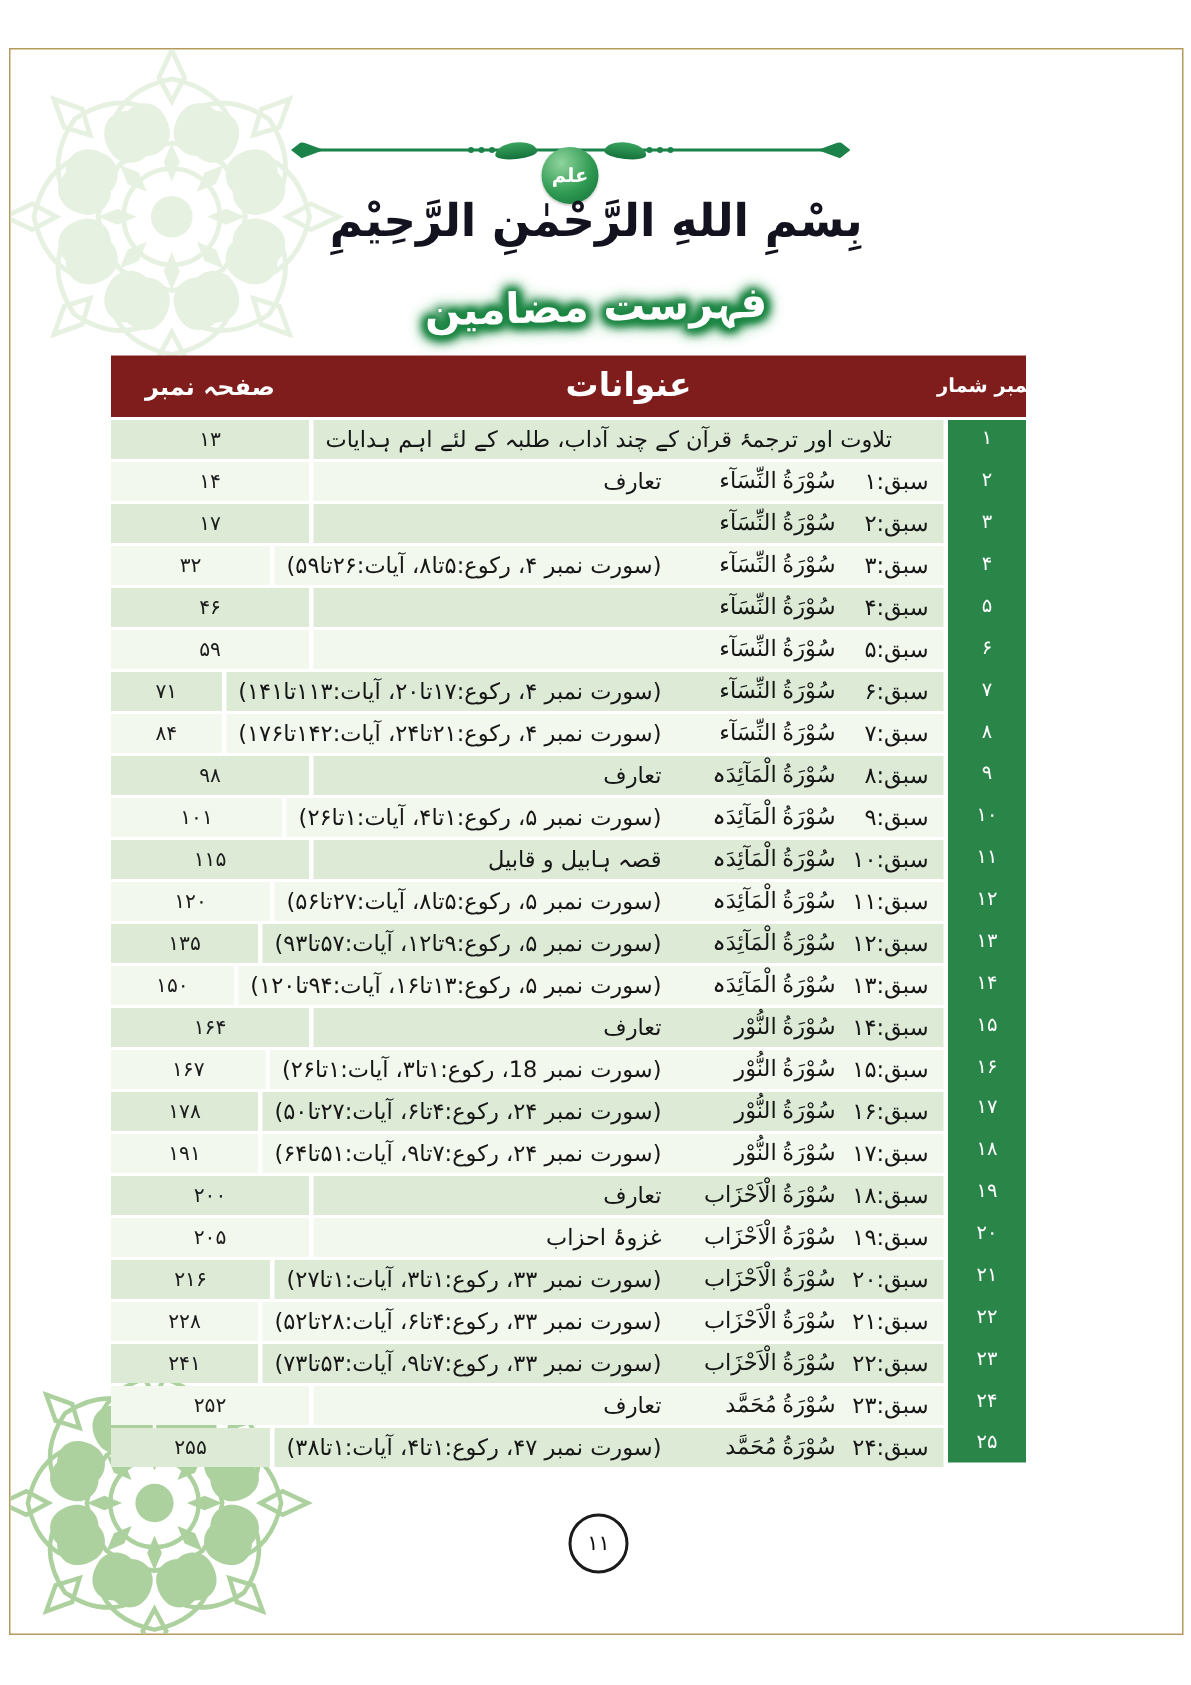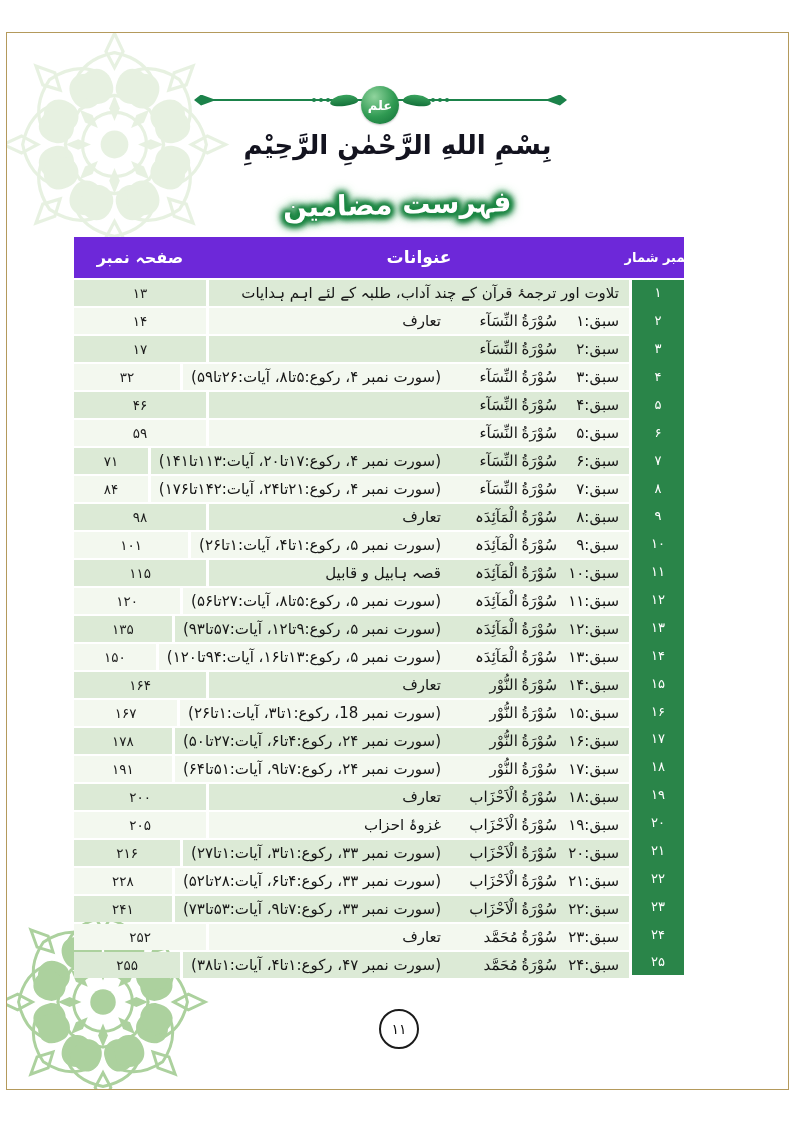--- a/index.html
+++ b/index.html
@@ -18,53 +18,53 @@
   .dia.l{left:0;}
   .dia.r{right:0;transform:scaleX(-1);}
   .dots{position:absolute;top:16px;width:4px;height:4px;border-radius:50%;background:#1b824a;
         box-shadow:7px 0 0 #1b824a,14px 0 0 #1b824a;}
   .dots.l{left:118px;}
   .dots.r{right:132px;}
   .leaf{position:absolute;top:13px;width:28px;height:11px;background:linear-gradient(#3aa45e,#14713a);
         border-radius:50% 50% 50% 50%/65% 65% 35% 35%;}
   .leaf.l{left:136px;transform:rotate(-6deg);}
   .leaf.r{right:136px;transform:rotate(6deg);}
-  .medallion{position:absolute;left:167px;top:4px;width:38px;height:38px;border-radius:50%;
+  .medallion{position:absolute;left:167px;top:16px;width:38px;height:38px;border-radius:50%;
              background:radial-gradient(circle at 35% 28%,#90d49d,#2f9a52 55%,#106c36);
              display:flex;align-items:center;justify-content:center;color:#fff;
              font-size:13px;font-weight:bold;direction:rtl;box-shadow:0 1px 2px rgba(0,0,0,.25);}
   
   .bismillah{position:absolute;top:97px;left:0;right:0;text-align:center;direction:rtl;
-             font-size:26px;font-weight:bold;color:#13131f;letter-spacing:.5px;}
+             font-size:30px;font-weight:bold;color:#13131f;letter-spacing:.5px;}
   .badge{position:absolute;top:147px;left:0;right:0;text-align:center;}
   .badge span{display:inline-block;direction:rtl;font-size:28px;font-weight:bold;color:#fff;
               padding:8px 20px;transform:rotate(-1.5deg);
               text-shadow:0 0 2px #1e8745,0 0 4px #1e8745,0 0 5px #1e8745,0 0 7px #1e8745,
                           0 0 9px #1e8745,0 0 11px #1e8745,2px 2px 7px #1e8745,-2px -2px 7px #1e8745,
                           2px -2px 7px #1e8745,-2px 2px 7px #1e8745,0 0 14px #30904f;}
   
   .toc{position:absolute;left:67px;top:204px;width:610px;height:738px;}
-  .thead{position:absolute;left:0;top:0;width:610px;height:41px;background:#6d28d9;}
+  .thead{position:absolute;left:0;top:0;width:610px;height:41px;background:#7f1d1d;}
   .th{position:absolute;top:0;height:41px;line-height:41px;text-align:center;color:#fff;
       font-weight:bold;direction:rtl;white-space:nowrap;}
   .th-page{left:0;width:132px;font-size:16px;}
-  .th-title{left:135px;width:420px;font-size:17px;}
+  .th-title{left:135px;width:420px;font-size:22px;}
   .th-serial{right:-6px;width:64px;font-size:13px;}
   .tbody{position:absolute;left:0;top:43px;width:555px;height:695px;
          display:flex;flex-direction:column;gap:2px;}
   .row{flex:1;display:flex;gap:3px;}
   .pcell{width:132px;background:#dcead6;display:flex;align-items:center;justify-content:center;
          font-size:13.5px;color:#1c1c1c;direction:rtl;}
   .tcell{flex:1;background:#dcead6;direction:rtl;display:flex;align-items:center;
          padding:0 10px 0 8px;font-size:15px;color:#161616;line-height:26px;}
   .row.lt .pcell,.row.lt .tcell{background:#f3f8ef;}
   .lesson{width:62px;white-space:nowrap;}
   .surah{width:116px;white-space:nowrap;font-weight:500;font-family:Liberation Serif, serif;}
   .detail{flex:1;text-align:right;white-space:nowrap;}
-  .detail.solo{text-align:right;}
+  .detail.solo{text-align:left;}
   .serial-strip{position:absolute;right:0;top:43px;width:52px;height:695px;background:#2a8549;
                 display:flex;flex-direction:column;gap:2px;}
   .snum{flex:1;display:flex;align-items:center;justify-content:center;color:#fff;
         font-size:13px;direction:rtl;}
   
   .pagenum-circle{position:absolute;left:372px;top:976px;width:36px;height:36px;border-radius:50%;
                   border:2.5px solid #1b1b1b;display:flex;align-items:center;justify-content:center;
                   font-size:14px;color:#111;direction:rtl;}
 </style>
 </head>

